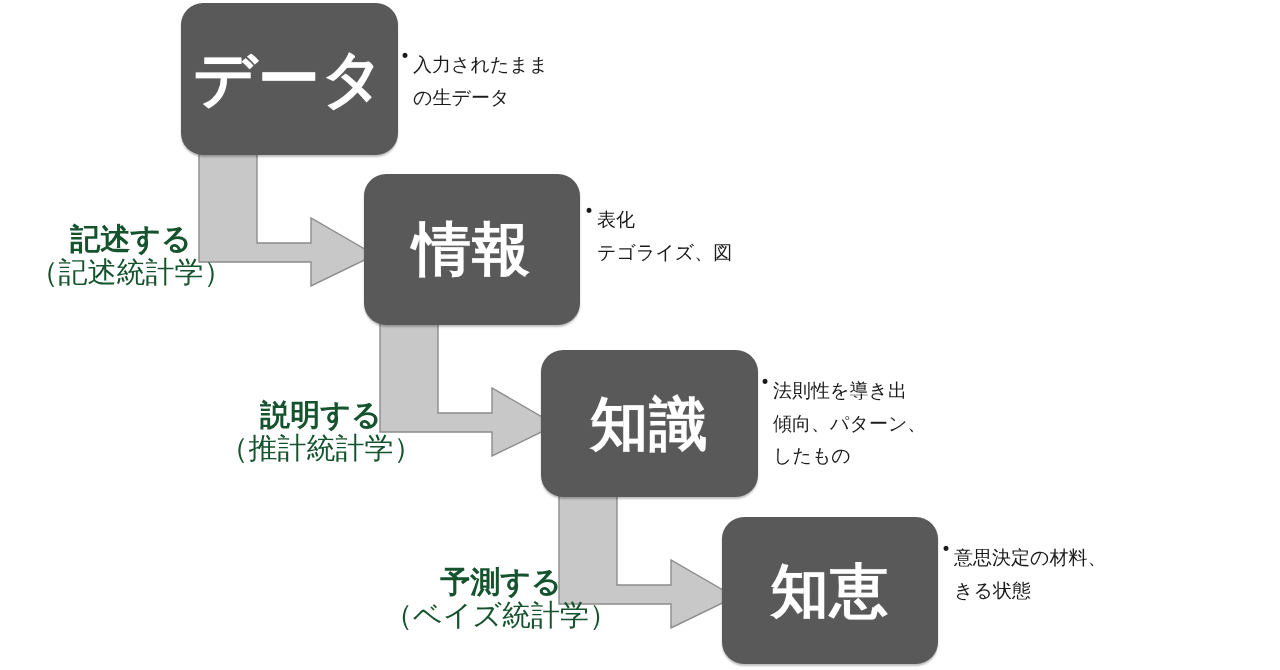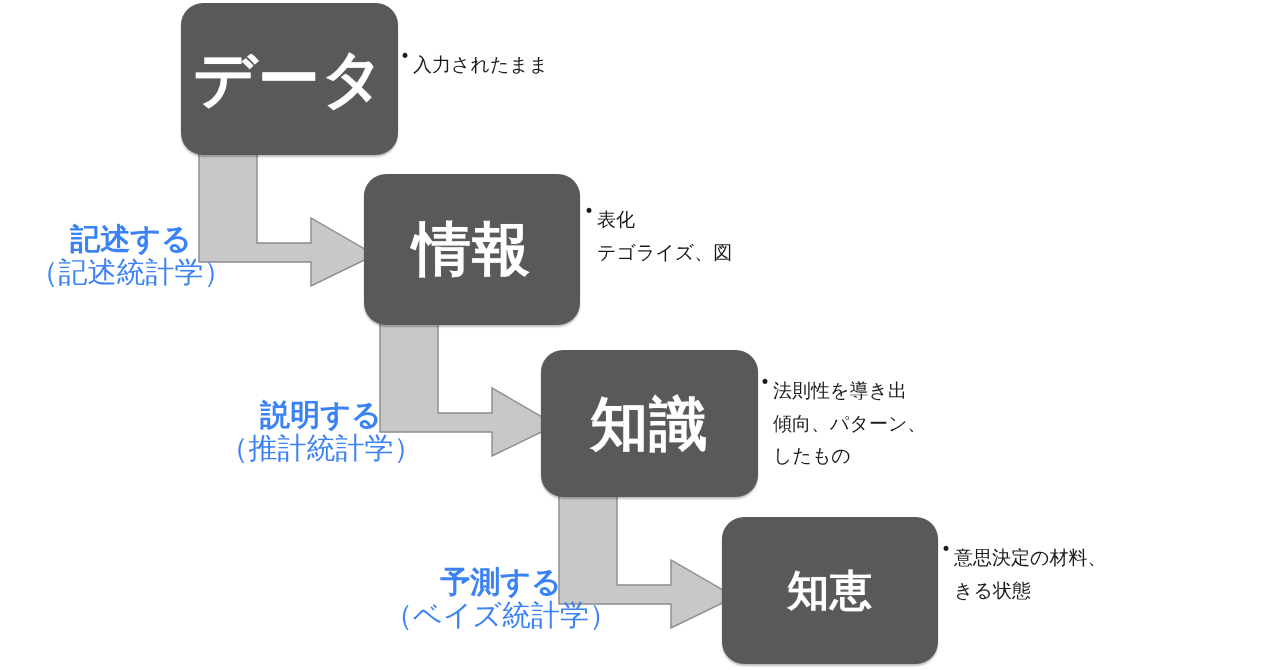--- a/index.html
+++ b/index.html
@@ -46,35 +46,35 @@
   #node-data   { left: 181px; top: 3px;   width: 217px; height: 152px; }
   #node-data .node-label   { font-size: 62px; }
 
   #node-info   { left: 364px; top: 174px; width: 216px; height: 151px; font-family: Liberation Serif, serif; }
   #node-info .node-label   { font-size: 58px; }
 
   #node-knowledge { left: 541px; top: 350px; width: 217px; height: 147px; }
   #node-knowledge .node-label { font-size: 58px; }
 
   #node-wisdom { left: 722px; top: 517px; width: 216px; height: 147px; }
-  #node-wisdom .node-label { font-size: 42px; }
+  #node-wisdom .node-label { font-size: 58px; }
 
   
   .bent-arrow {
     position: absolute;
     z-index: 1;
   }
   .bent-arrow svg { display: block; }
 
   
   .step-label {
     position: absolute;
     z-index: 4;
     text-align: center;
-    color: #3b82f6;
+    color: #14532d;
     line-height: 1.12;
     white-space: nowrap;
   }
   .step-label .verb {
     font-weight: bold;
     font-size: 30px;
     display: block;
   }
   .step-label .field {
     font-weight: normal;
@@ -167,20 +167,21 @@
   <div class="step-label" id="step-3">
     <span class="verb">予測する</span>
     <span class="field">（ベイズ統計学）</span>
   </div>
 
   <div class="annotation" id="anno-data">
     <div class="bullet-row">
       <span class="bullet-dot">•</span>
       <span class="bullet-text">
         <span class="ln">入力されたまま</span>
+        <span class="ln">の生データ</span>
       </span>
     </div>
   </div>
 
   <div class="annotation" id="anno-info">
     <div class="bullet-row">
       <span class="bullet-dot">•</span>
       <span class="bullet-text">
         <span class="ln">表化</span>
         <span class="ln">テゴライズ、図</span>

